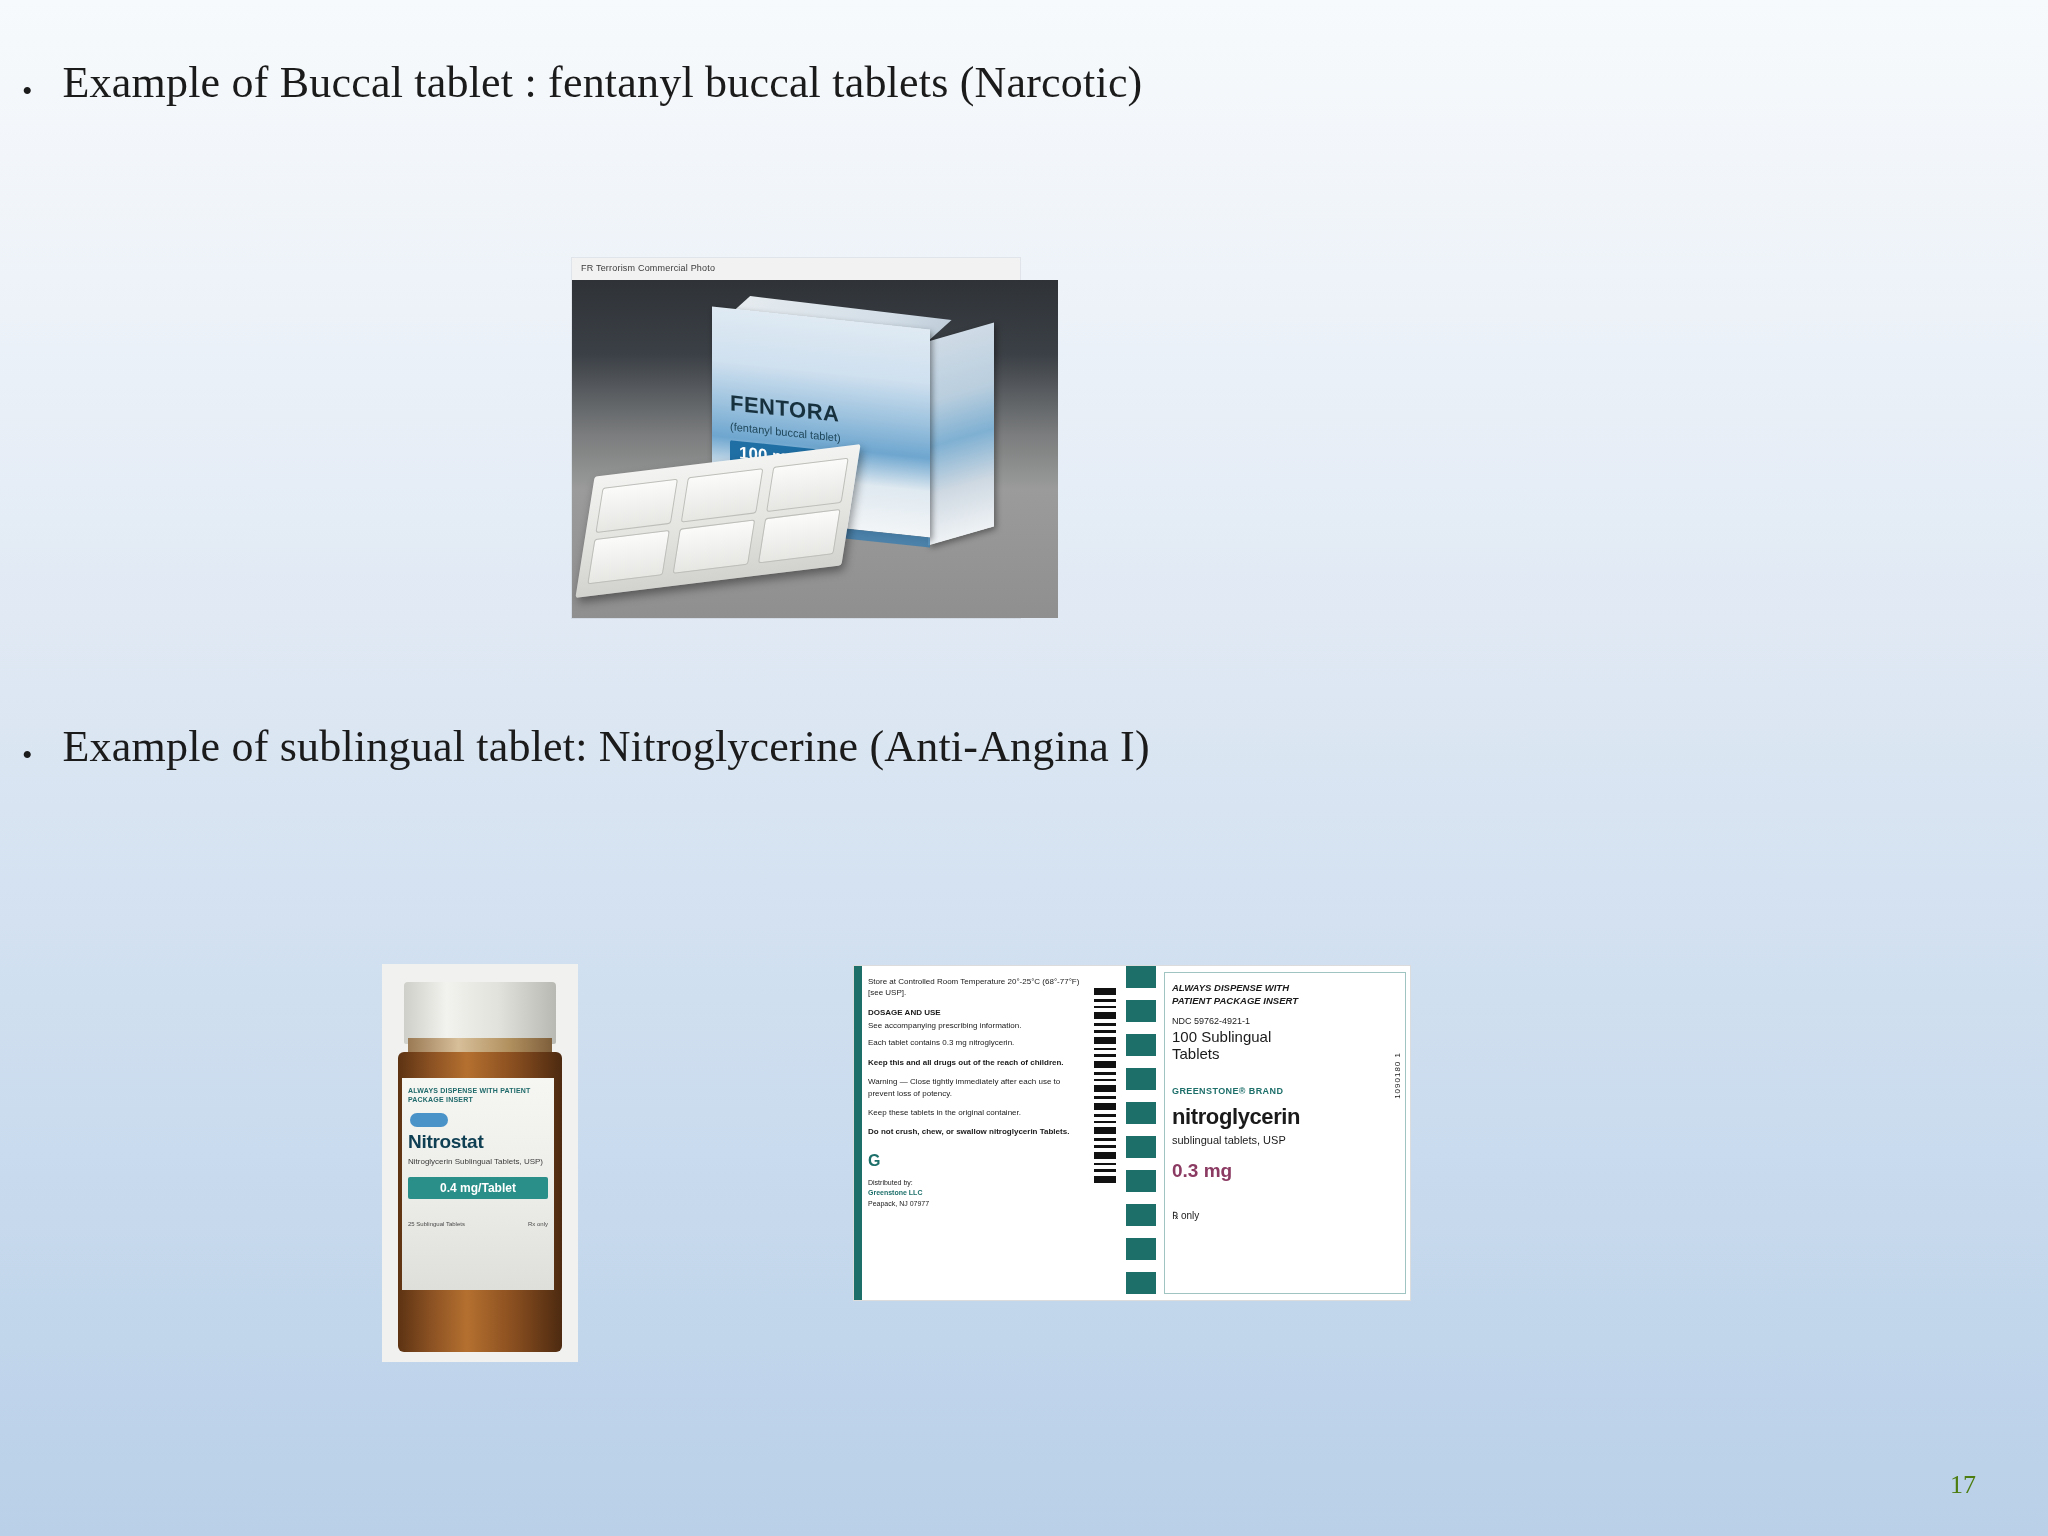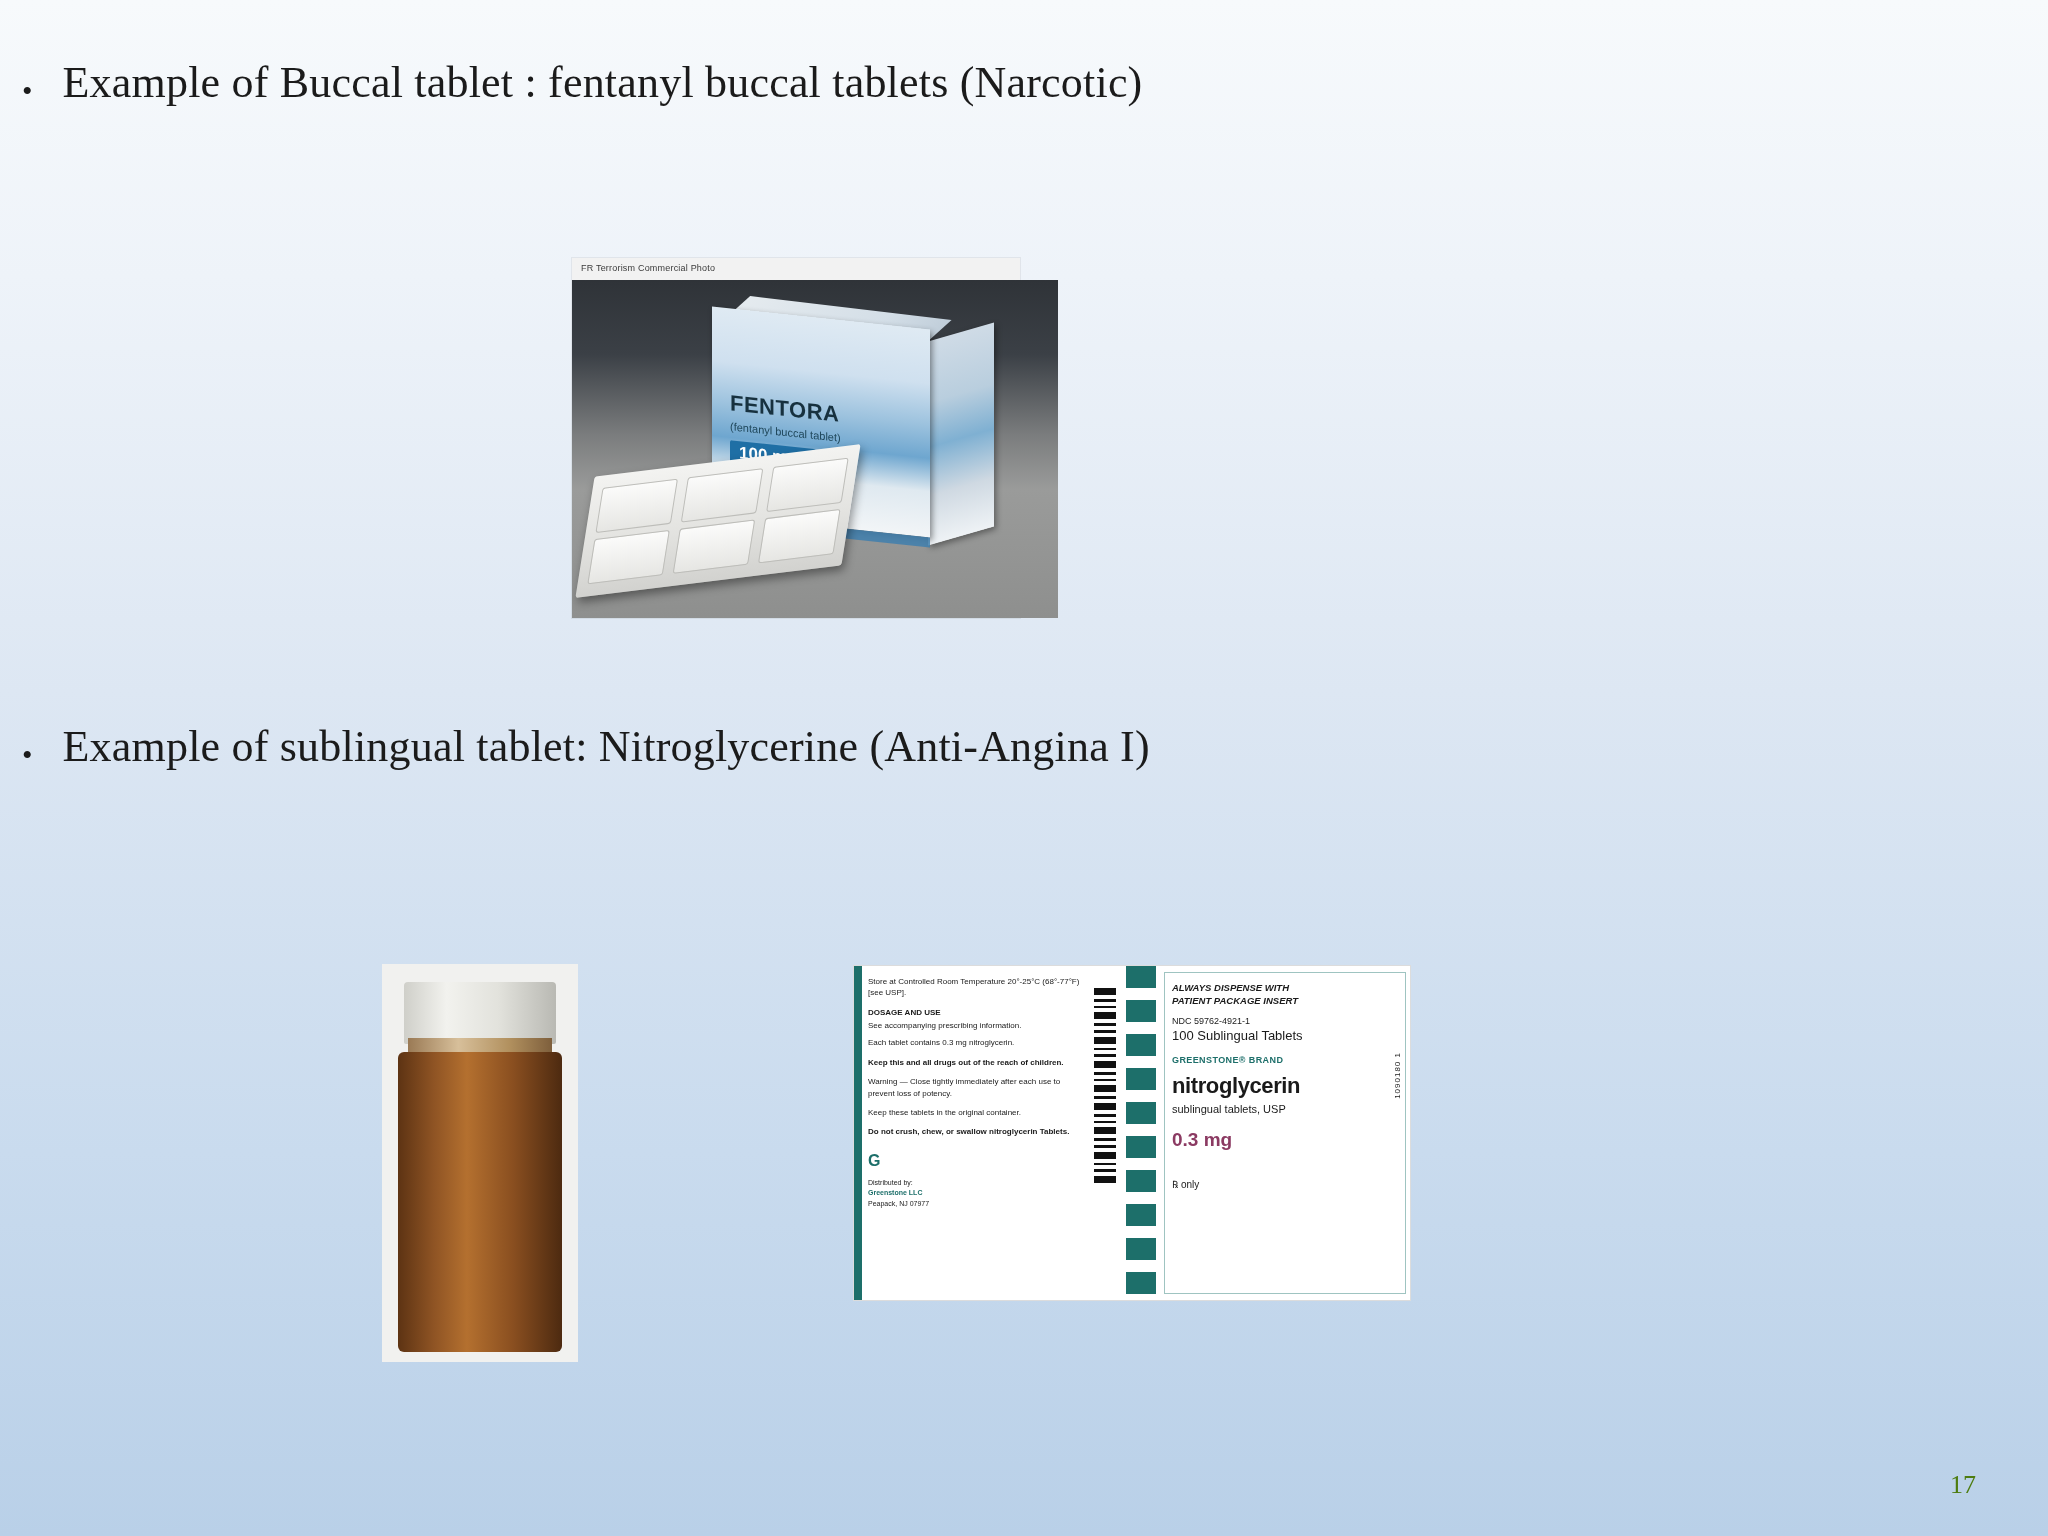--- a/index.html
+++ b/index.html
@@ -331,21 +331,21 @@
     width: 138px;
   }
   .carton .always {
     font-size: 9.5px;
     font-weight: bold;
     font-style: italic;
     line-height: 1.35;
     margin-bottom: 8px;
   }
   .carton .ndc { font-size: 9px; margin-bottom: 2px; }
-  .carton .count { font-size: 13px; margin-bottom: 12px; }
+  .carton .count { font-size: 15px; margin-bottom: 24px; }
   .carton .gbrand {
     font-size: 9px;
     font-weight: bold;
     color: #1d6f6a;
     letter-spacing: 0.4px;
     margin-bottom: 8px;
   }
   .carton .nitro {
     font-size: 22px;
     font-weight: bold;
@@ -426,20 +426,31 @@
   <div class="bullet" id="bullet-2">
     <span class="dot">•</span>
     <span class="txt">Example of sublingual tablet: Nitroglycerine (Anti-Angina I)</span>
   </div>
 
   <div class="bottle-wrap">
     <div class="bottle">
       <div class="cap"></div>
       <div class="neck"></div>
       <div class="body"></div>
+      <div class="label">
+        <div class="l-top">ALWAYS DISPENSE WITH PATIENT PACKAGE INSERT</div>
+        <div class="l-logo"></div>
+        <div class="l-brand">Nitrostat</div>
+        <div class="l-generic">Nitroglycerin Sublingual Tablets, USP)</div>
+        <div class="l-strength">0.4 mg/Tablet</div>
+        <div class="l-foot">
+          <span>25 Sublingual Tablets</span>
+          <span>Rx only</span>
+        </div>
+      </div>
     </div>
   </div>
 
   <div class="carton">
     <div class="edge-bar"></div>
 
     <div class="left-col">
       <p>Store at Controlled Room Temperature 20°-25°C (68°-77°F) [see USP].</p>
       <p style="font-weight:bold;margin-bottom:2px;">DOSAGE AND USE</p>
       <p style="margin-bottom:6px;">See accompanying prescribing information.</p>

